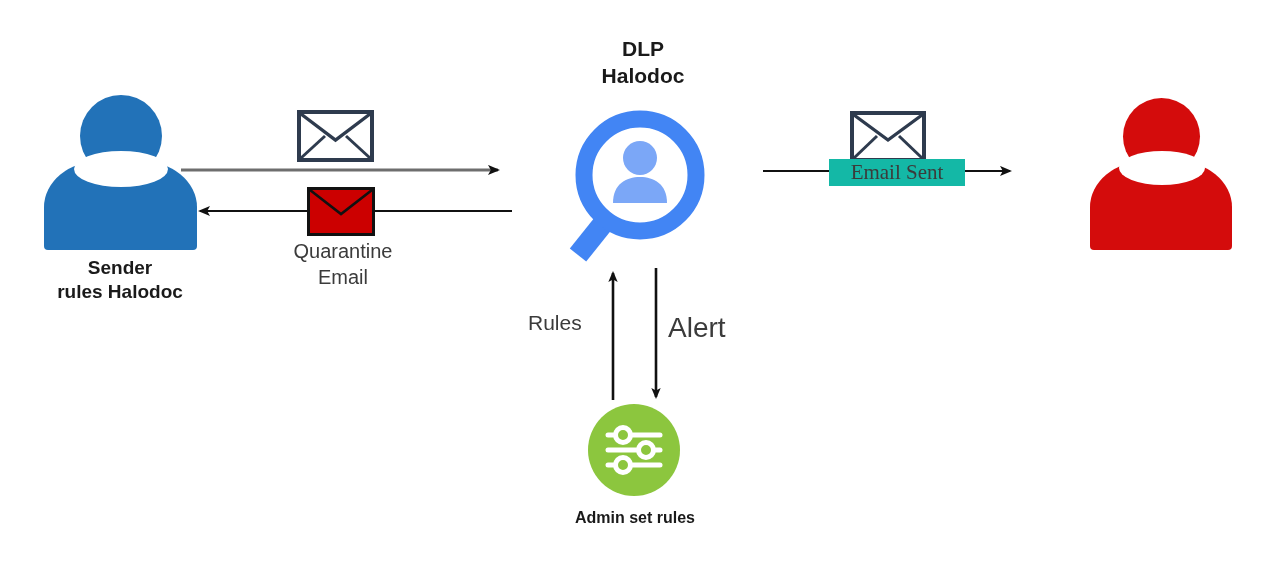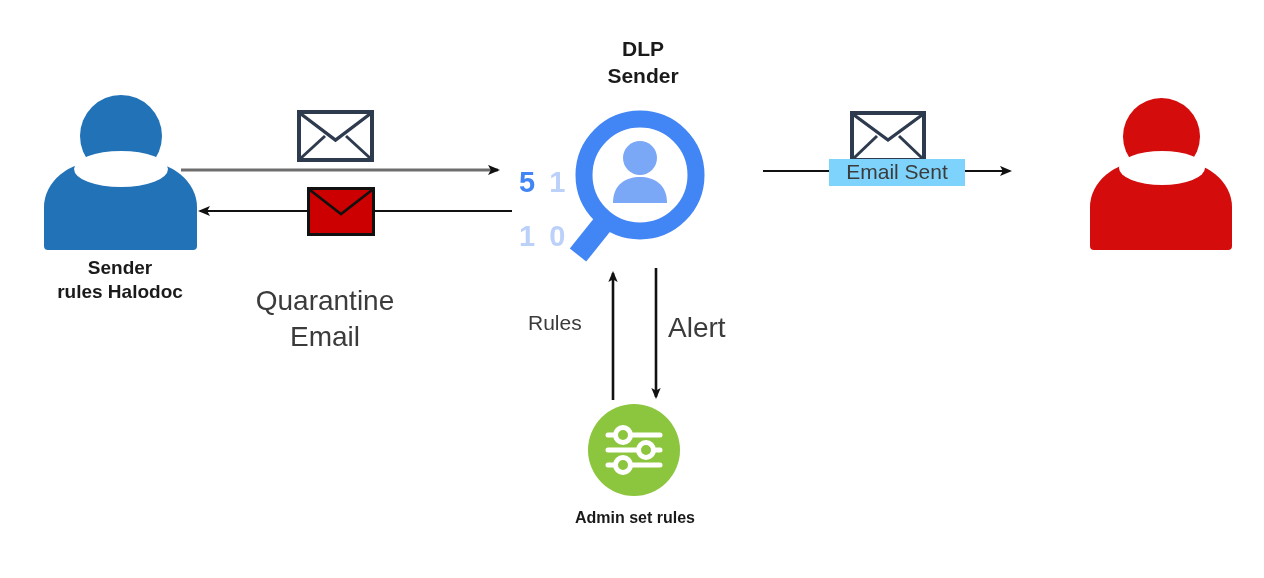--- a/index.html
+++ b/index.html
@@ -44,22 +44,23 @@
     white-space: pre-line;
   }
   .label-plain {
     position: absolute;
     color: #3b3b3b;
     text-align: center;
     line-height: 1.28;
     white-space: pre-line;
   }
   .label-onwhite {
-    background: #7dd3fc;
+    background: #14b8a6;
     padding: 0 5px;
+    font-family: Liberation Serif, serif;
   }
 
   
   .env-outline { position: absolute; }
 
   
   .env-red { position: absolute; }
 
   
   .magnifier { position: absolute; }
@@ -139,30 +140,26 @@
       <path d="M73,48 L49,26" fill="none" stroke="#2E3B4E" stroke-width="3"></path>
     </svg>
   </div>
 
   <div class="env-red" style="left:307px; top:187px; width:68px; height:49px;">
     <svg width="68" height="49" viewBox="0 0 68 49">
       <rect x="1.5" y="1.5" width="65" height="46" fill="#CC0000" stroke="#111111" stroke-width="3"></rect>
       <path d="M3,3 L34,27 L65,3" fill="none" stroke="#111111" stroke-width="2.6"></path>
     </svg>
   </div>
-  <div class="label-plain" style="left:240px; top:239px; width:170px; font-size:28px;margin-top:44px;">Quarantine
+  <div class="label-plain" style="left:258px; top:239px; width:170px; font-size:20px;">Quarantine
 Email</div>
 
   <div class="label-bold" style="left:568px; top:36px; width:150px; font-size:21px;">DLP
-Sender</div>
-
-  <div class="digits" style="left:519px; top:142px; width:64px; text-align:left;">
-    <span style="color:#4285F4;">5</span><span style="color:#BBD1FA;"> 1</span><br>
-    <span style="color:#BBD1FA;">1</span><span style="color:#BBD1FA;"> 0</span>
-  </div>
+Halodoc</div>
+
 
   <div class="magnifier" style="left:558px; top:103px; width:150px; height:165px;">
     <svg width="150" height="165" viewBox="0 0 150 165">
 
       <line x1="52" y1="112" x2="20" y2="152" stroke="#4285F4" stroke-width="21" stroke-linecap="butt"></line>
 
       <circle cx="82" cy="72" r="56" fill="#ffffff" stroke="#4285F4" stroke-width="17"></circle>
 
       <circle cx="82" cy="55" r="17" fill="#7BA7F7"></circle>
       <path d="M55,100 C55,81 68,74 82,74 C96,74 109,81 109,100 Z" fill="#7BA7F7"></path>

